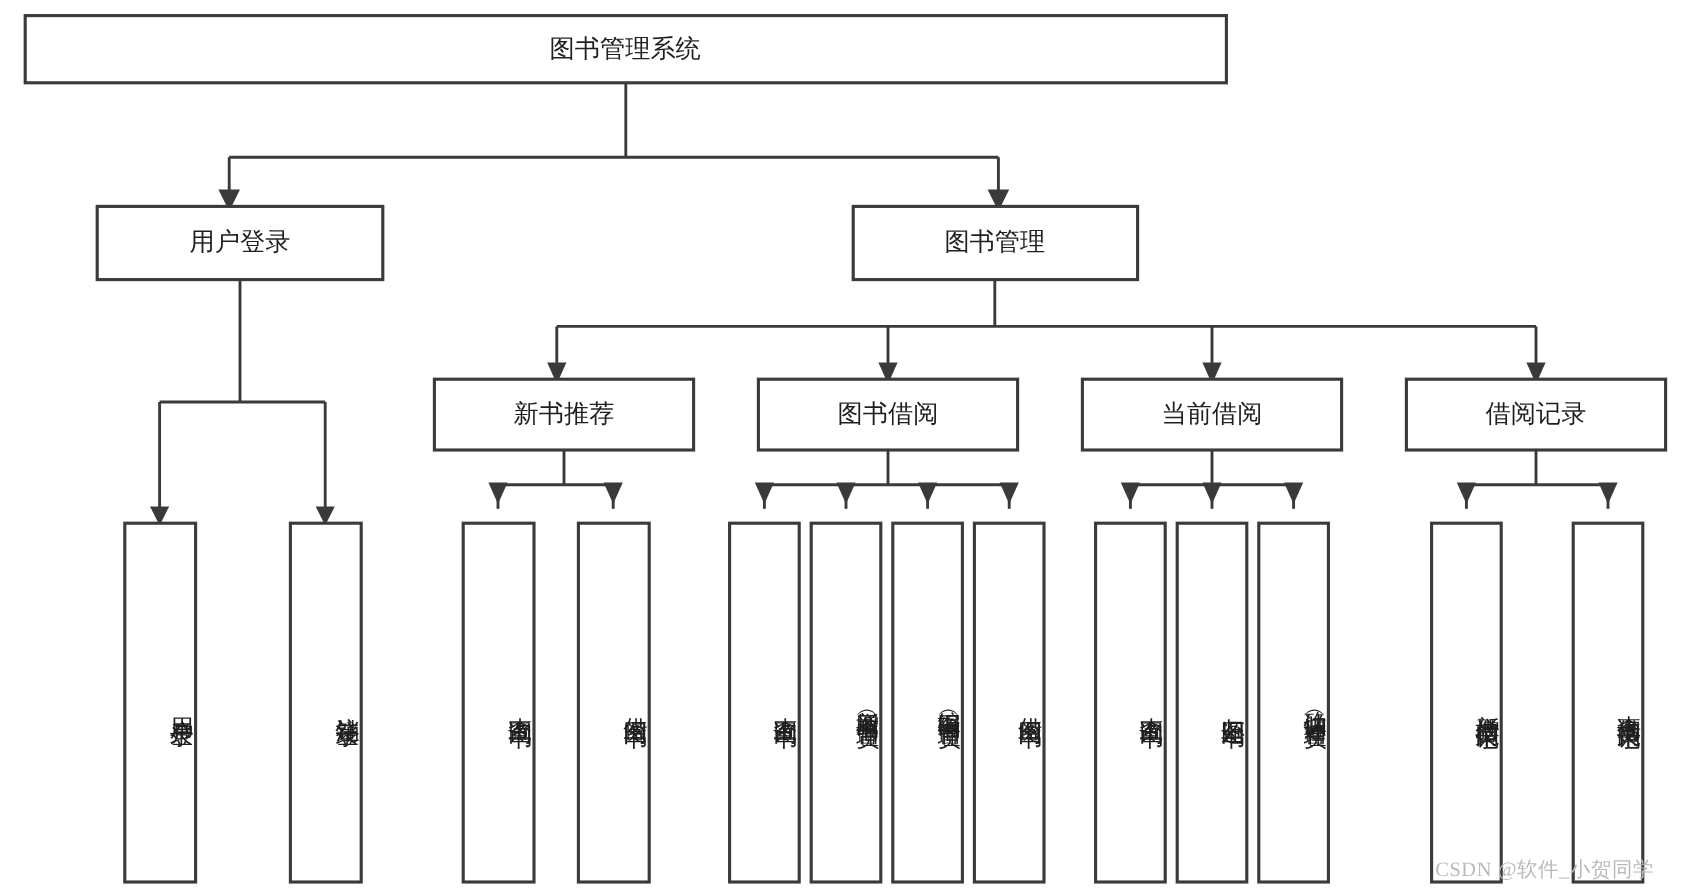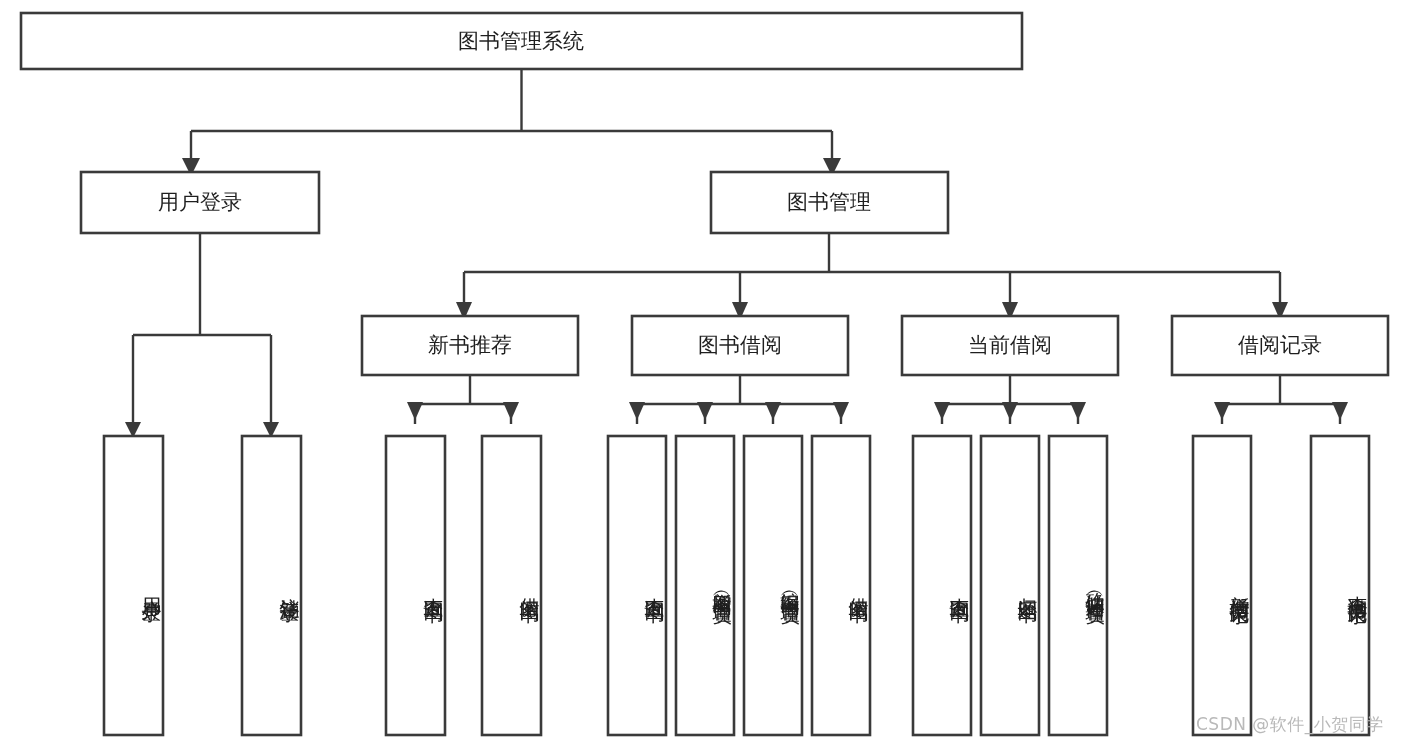--- a/index.html
+++ b/index.html
@@ -227,15 +227,15 @@
   <div class="leaf-label" style="left:913px; top:446px; width:58px; height:279px;">查询图书</div>
 
   <div class="leaf-label" style="left:981px; top:446px; width:58px; height:279px;">归还图书</div>
 
   <div class="leaf-label" style="left:1049px; top:442px; width:58px; height:287px; font-size:19px;">确认归还（管理员）</div>
 
   <div class="leaf-label" style="left:1193px; top:446px; width:58px; height:279px;">新增借阅记录</div>
 
   <div class="leaf-label" style="left:1311px; top:446px; width:58px; height:279px;">查询借阅记录</div>
 
-  <div class="watermark" style="left:1196px; top:713px;">CSDN @软件_小贺同学</div>
+  <div class="watermark" style="left:1196px; top:713px;font-family:Liberation Serif, serif;">CSDN @软件_小贺同学</div>
 
 </div>
 
 </body></html>

